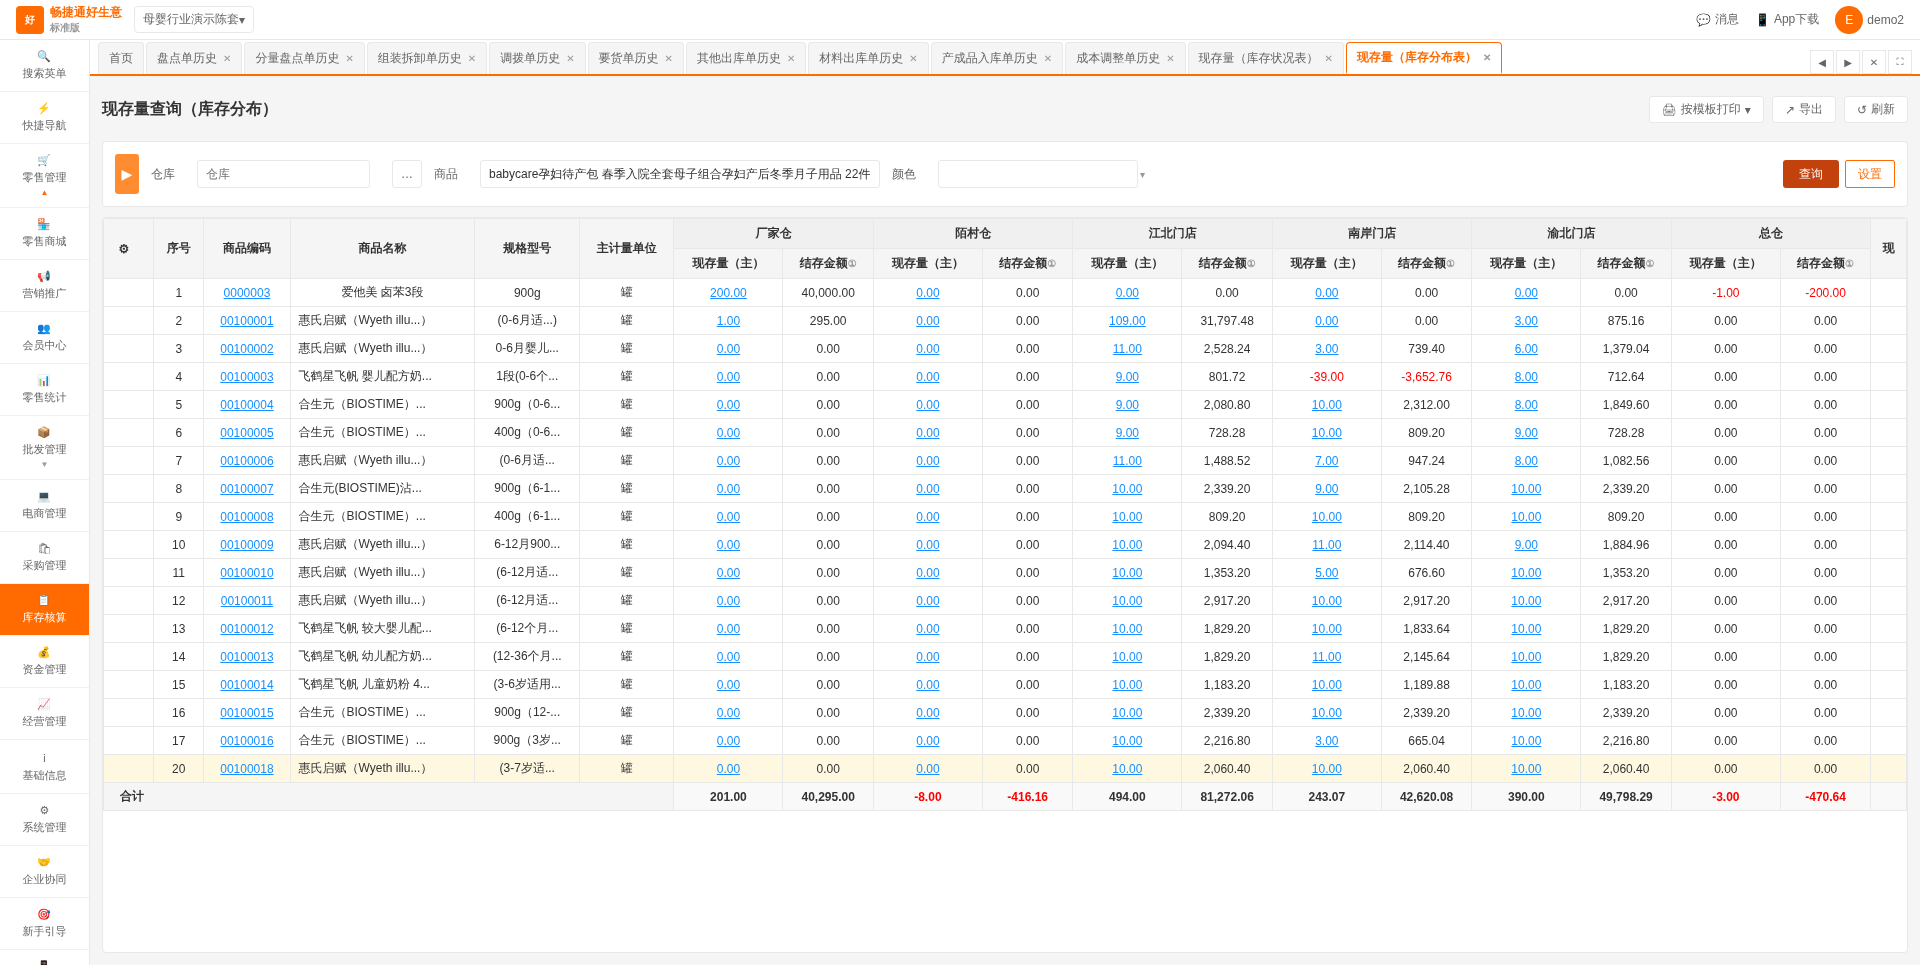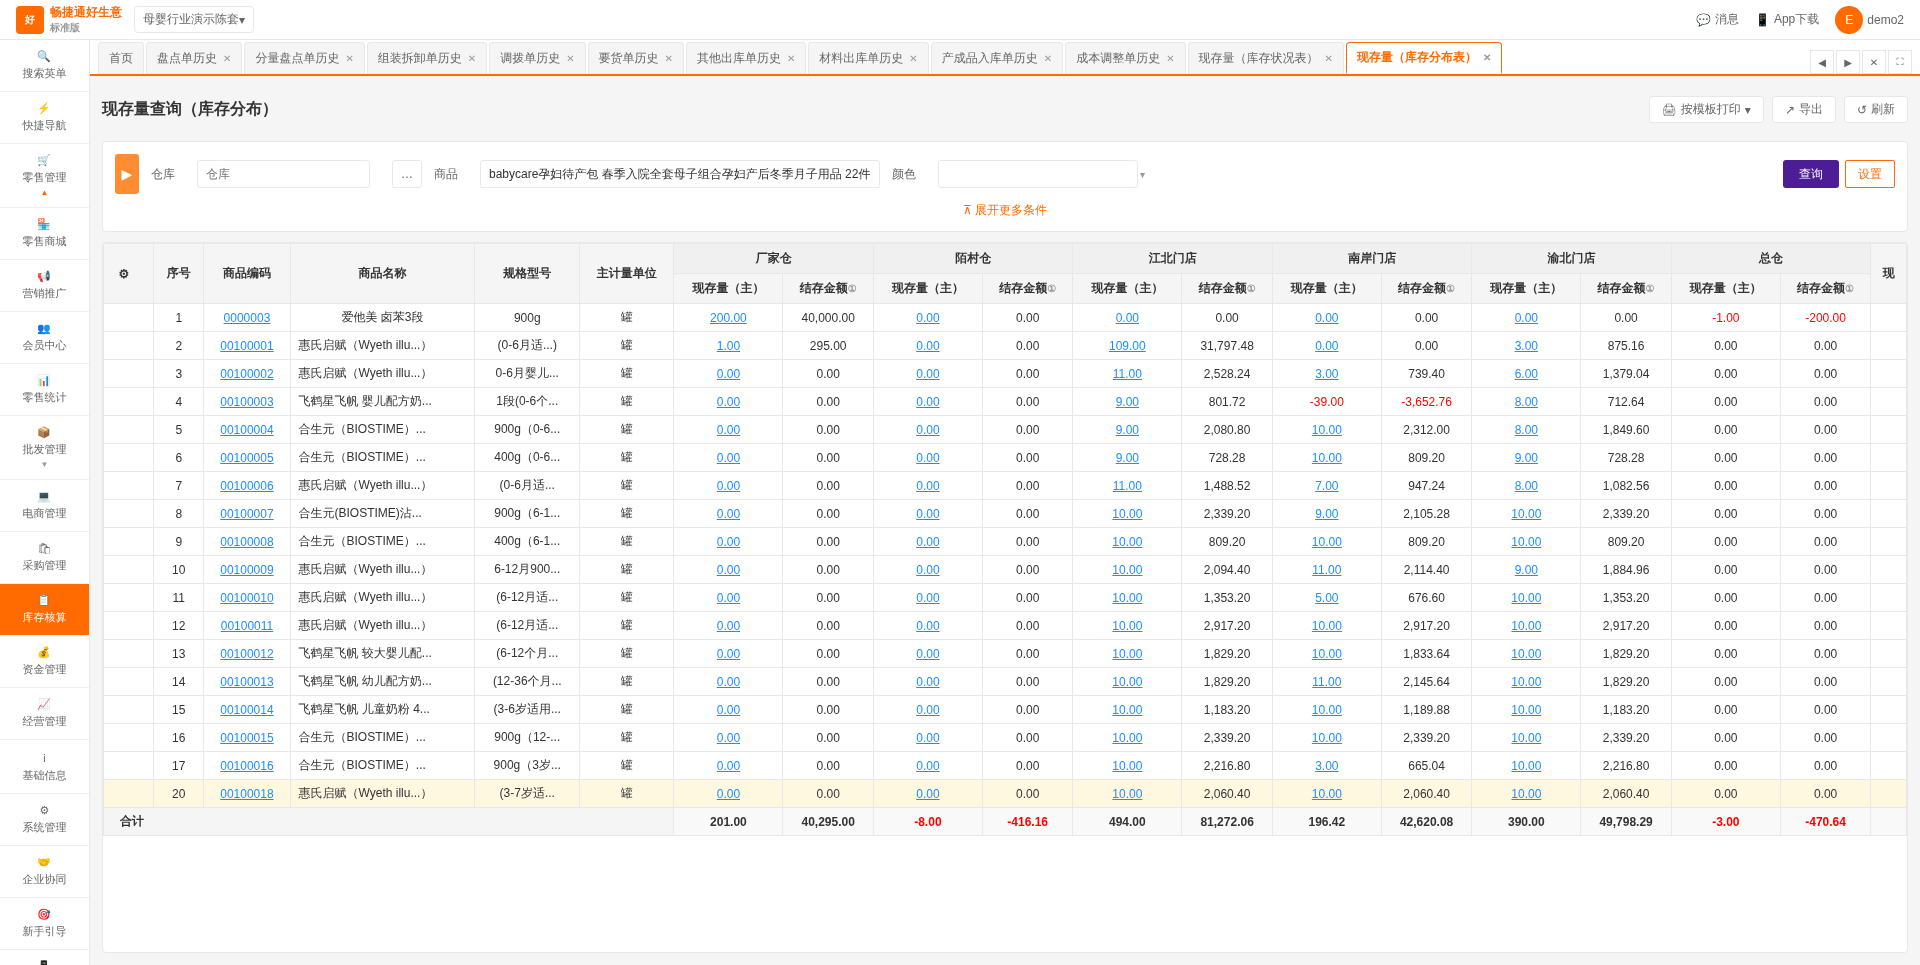--- a/index.html
+++ b/index.html
@@ -39,21 +39,21 @@
     .action-btn { padding: 4px 12px; border: 1px solid #e8e8e8; background: #fff; cursor: pointer; border-radius: 3px; font-size: 12px; color: #666; display: flex; align-items: center; gap: 4px; }
 
     
     .filter-area { background: #fff; border: 1px solid #e8e8e8; border-radius: 4px; padding: 12px; display: flex; flex-direction: column; gap: 8px; }
     .filter-row { display: flex; align-items: center; gap: 12px; flex-wrap: wrap; }
     .filter-item { display: flex; align-items: center; gap: 22px; font-size: 12px; }
     .filter-label { color: #666; white-space: nowrap; }
     .filter-input { height: 28px; border: 1px solid #e8e8e8; border-radius: 3px; padding: 0 8px; font-size: 12px; color: #333; min-width: 80px; }
     .filter-input-wide { min-width: 400px; }
     .filter-input-color { min-width: 200px; }
-    .query-btn { height: 28px; padding: 0 16px; background: #4c1d95; color: #fff; border: none; border-radius: 3px; cursor: pointer; font-size: 12px; }
+    .query-btn { height: 28px; padding: 0 16px; background: #c2410c; color: #fff; border: none; border-radius: 3px; cursor: pointer; font-size: 12px; }
     .settings-btn { height: 28px; padding: 0 12px; background: #fff; color: #ff6b00; border: 1px solid #ff6b00; border-radius: 2px; cursor: pointer; font-size: 12px; }
     .expand-toggle { color: #ff6b00; cursor: pointer; font-size: 12px; }
     .arrow-btn { width: 24px; height: 40px; background: #ff8c30; color: #fff; border: none; border-radius: 3px; cursor: pointer; display: flex; align-items: center; justify-content: center; font-size: 14px; flex-shrink: 0; }
     .dots-btn { height: 28px; padding: 0 8px; border: 1px solid #e8e8e8; background: #fff; cursor: pointer; font-size: 12px; color: #666; border-radius: 3px; }
 
     
     .table-container { flex: 1; overflow: auto; background: #fff; border: 1px solid #e8e8e8; border-radius: 4px; }
     table { border-collapse: collapse; width: 100%; font-size: 12px; }
     thead th { background: #f5f5f5; border: 1px solid #e8e8e8; padding: 6px 8px; text-align: center; font-weight: bold; color: #333; white-space: nowrap; position: sticky; top: 0; z-index: 2; }
     thead th.header-group { background: #f0f0f0; }
@@ -278,26 +278,20 @@
           </div>
           <div class="filter-item">
             <span class="filter-label">颜色</span>
             <input class="filter-input filter-input-color" style="">
             <span style="margin-left:-20px; color:#999; font-size:10px; cursor:pointer;">▾</span>
           </div>
           <div style="margin-left:auto; display:flex; gap:6px;">
             <button class="query-btn">查询</button>
             <button class="settings-btn">设置</button>
           </div>
-        </div>
-        <div style="display:flex; justify-content:center;">
-          <span class="expand-toggle">
-            <span>⊼</span>
-            <span>展开更多条件</span>
-          </span>
         </div>
       </div>
 
       <div class="table-container scrollbar-area">
         <table>
           <thead>
             <tr>
               <th rowspan="2">
                 <div class="settings-icon">⚙</div>
               </th>
@@ -709,21 +703,21 @@
     <td></td>
   </tr>
               <tr class="footer-row">
   <td colspan="6" style="text-align:left; padding-left:16px; background:#f5f5f5; font-weight:bold;">合计</td>
   <td>201.00</td>
   <td>40,295.00</td>
   <td class="val-negative">-8.00</td>
   <td class="val-negative">-416.16</td>
   <td>494.00</td>
   <td>81,272.06</td>
-  <td>196.42</td>
+  <td>243.07</td>
   <td>42,620.08</td>
   <td>390.00</td>
   <td>49,798.29</td>
   <td class="val-negative">-3.00</td>
   <td class="val-negative">-470.64</td>
   <td></td>
 </tr>
             </tbody>
         </table>
       </div>

